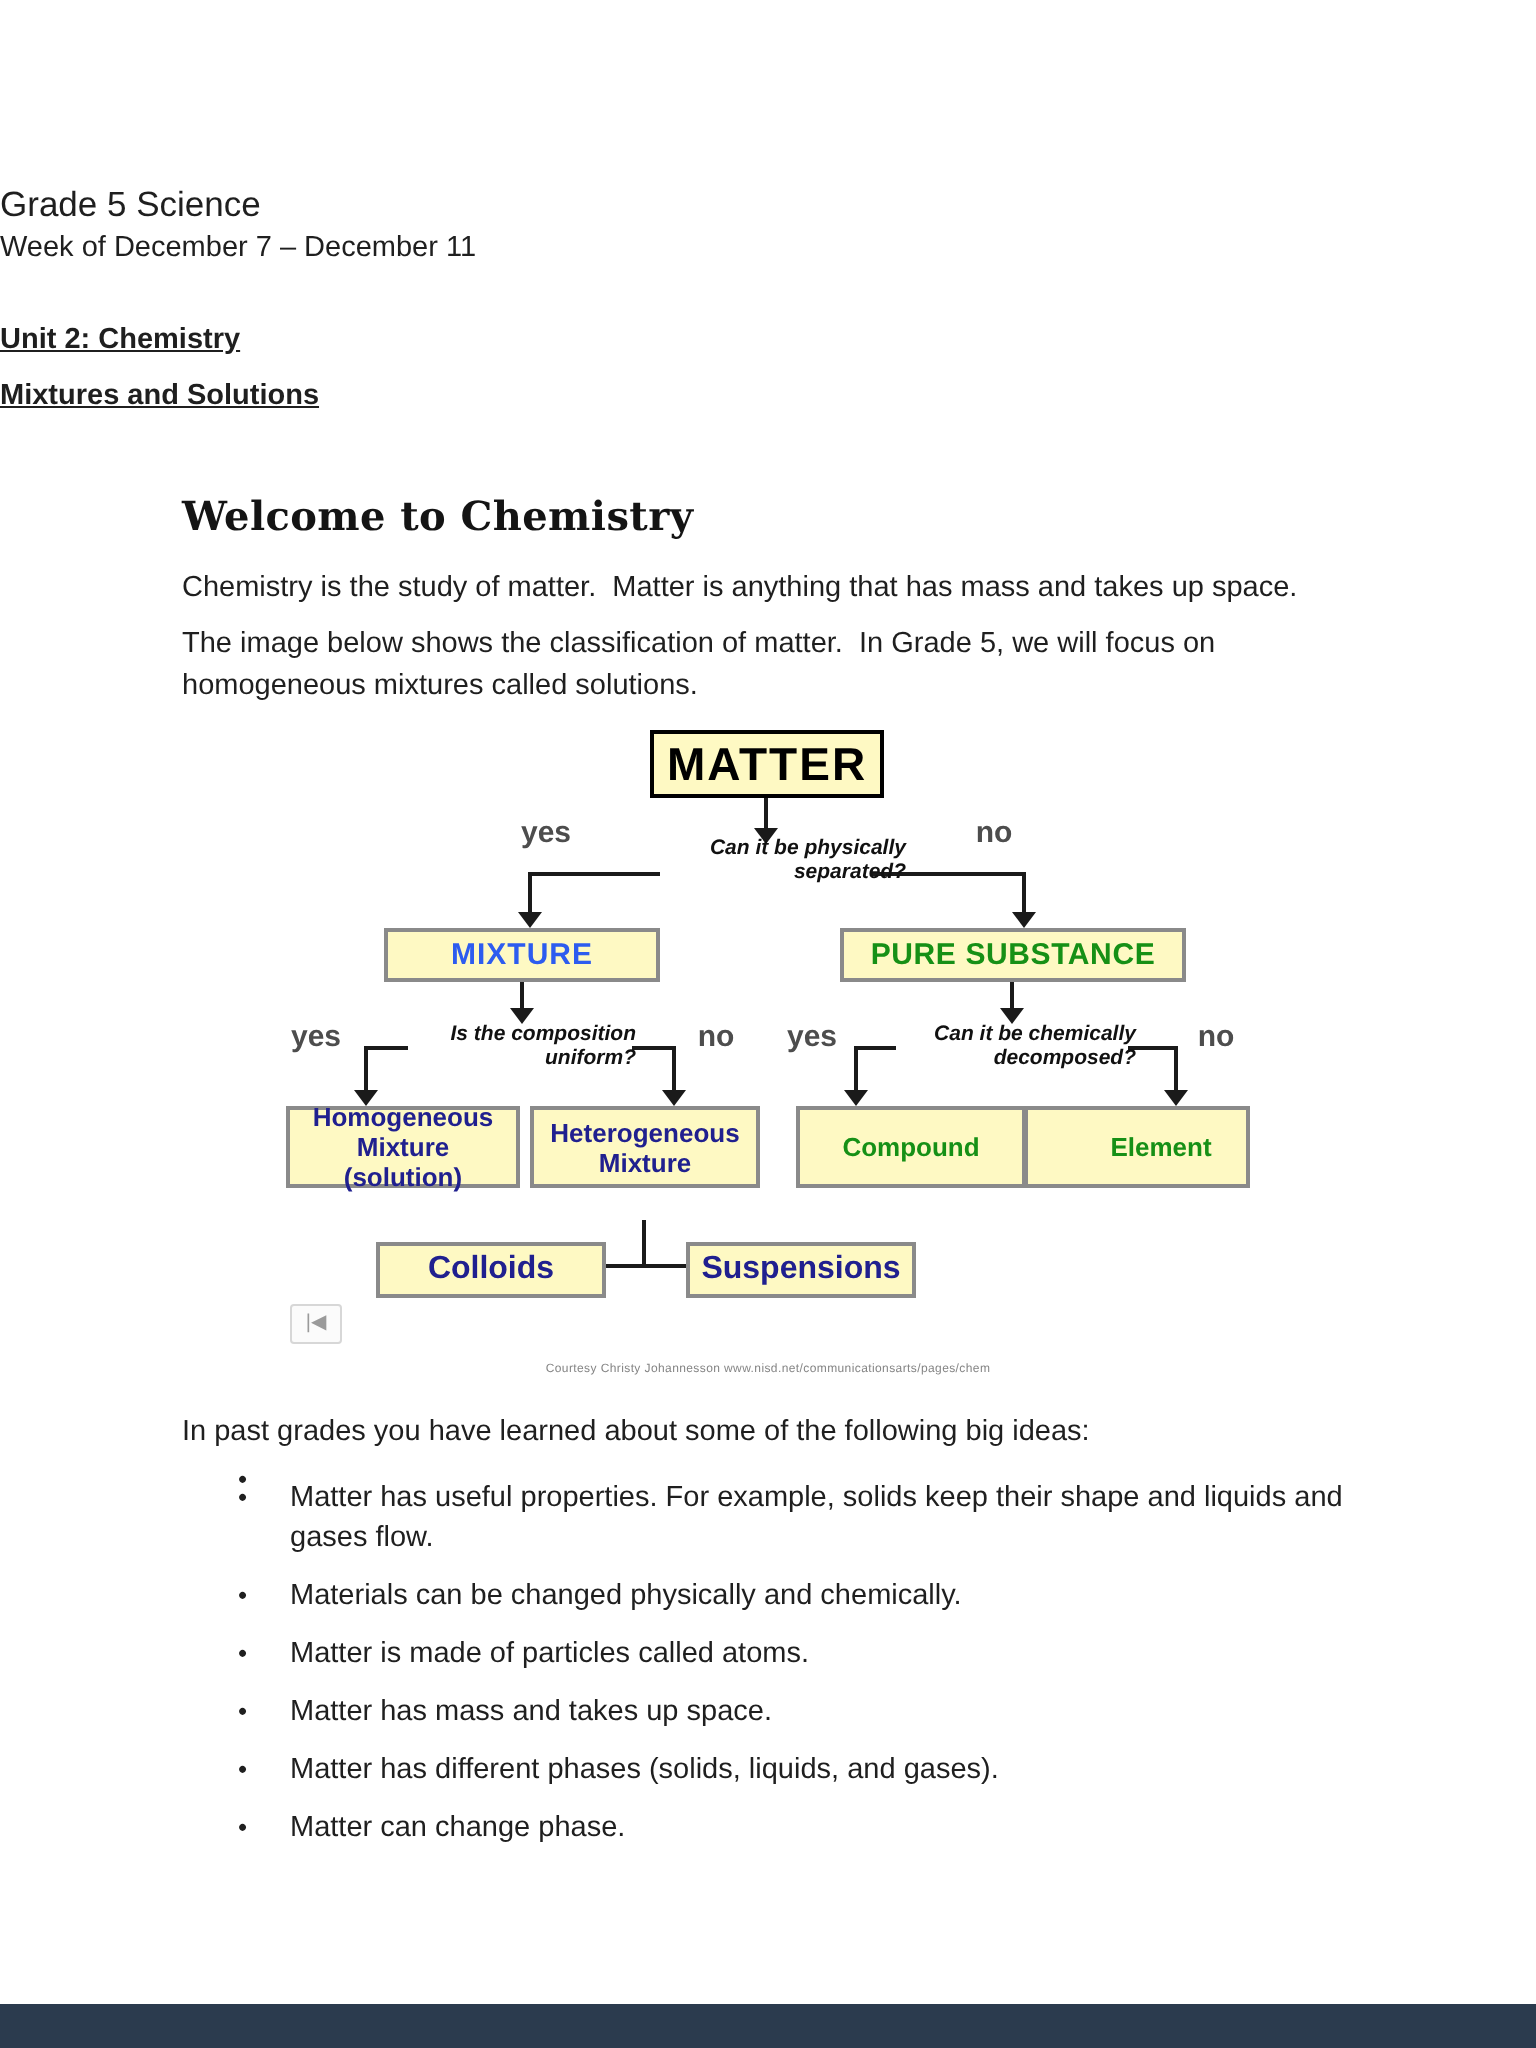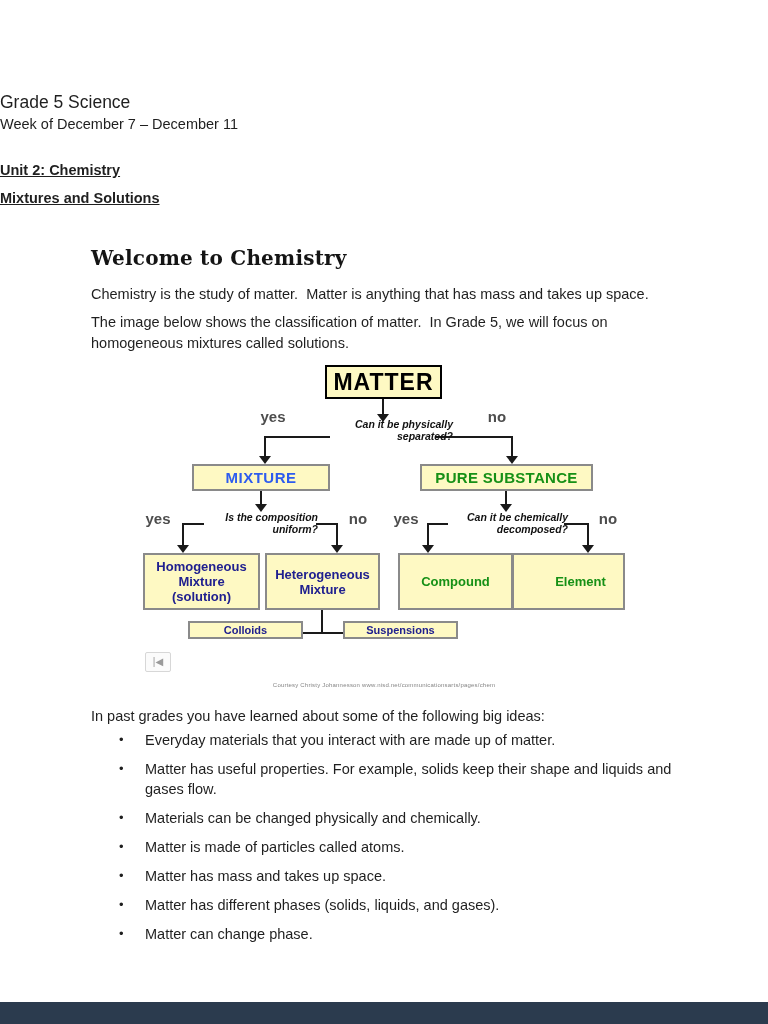--- a/index.html
+++ b/index.html
@@ -26,26 +26,26 @@
   .diagram svg { position:absolute; left:0; top:0; }
   .fbox {
     position:absolute; background:#fef9c3; border:2px solid #8a8a8a;
     display:flex; align-items:center; justify-content:center; text-align:center;
     font-weight:bold; white-space:pre-line;
   }
   .fbox-matter { left:195px; top:5px; width:117px; height:34px; border:2px solid #000;
                  font-size:23px; letter-spacing:1px; color:#000; }
   .fbox-mixture { left:62px; top:104px; width:138px; height:27px; font-size:15px; letter-spacing:0.5px; color:#2d5cef; }
   .fbox-pure    { left:290px; top:104px; width:173px; height:27px; font-size:15px; letter-spacing:0.3px; color:#169016; }
-  .fbox-row3 { top:193px; height:57px; font-size:13px; line-height:15px; }
+  .fbox-row3 { top:193px; height:41px; font-size:13px; line-height:15px; }
   .fbox-homo   { left:13px;  width:117px; color:#20208f; }
   .fbox-hetero { left:135px; width:115px; color:#20208f; }
   .fbox-compound { left:248px; width:115px; color:#169016;margin-left:20px; }
   .fbox-element  { left:382px; width:113px; color:#169016;padding-left:24px; }
-  .fbox-row4 { top:261px; height:18px; font-size:11px; color:#20208f; }
+  .fbox-row4 { top:261px; height:28px; font-size:16px; color:#20208f; }
   .fbox-colloids    { left:58px;  width:115px; }
   .fbox-suspensions { left:213px; width:115px; }
 
   .fq { position:absolute; text-align:right; font-size:10.5px; line-height:11.5px;
         font-weight:bold; font-style:italic; color:#111; white-space:pre-line; }
   .fq1 { left:183px; top:59px;  width:140px; }
   .fq2 { left:72px;  top:152px; width:116px; }
   .fq3 { left:314px; top:152px; width:124px; }
 
   .yn { position:absolute; font-size:15px; font-weight:bold; color:#4d4d4d; width:40px; text-align:center; }
@@ -143,21 +143,21 @@
 
   <div class="fbox fbox-row4 fbox-colloids">Colloids</div>
   <div class="fbox fbox-row4 fbox-suspensions">Suspensions</div>
 </div>
 
 <div class="media-btn abs">|◀</div>
 <div class="caption abs">Courtesy Christy Johannesson www.nisd.net/communicationsarts/pages/chem</div>
 
 <div class="para intro abs">In past grades you have learned about some of the following big ideas:</div>
 <div class="bullets abs">
-  <div class="bullet-row"><span class="bullet-dot">•</span><span>Everyday materials that you interact with are made up of matter.</span></div>
+  <div class="bullet-row"><span class="bullet-dot">•</span></div>
   <div class="bullet-row"><span class="bullet-dot">•</span><span>Matter has useful properties. For example, solids keep their shape and liquids and gases flow.</span></div>
   <div class="bullet-row"><span class="bullet-dot">•</span><span>Materials can be changed physically and chemically.</span></div>
   <div class="bullet-row"><span class="bullet-dot">•</span><span>Matter is made of particles called atoms.</span></div>
   <div class="bullet-row"><span class="bullet-dot">•</span><span>Matter has mass and takes up space.</span></div>
   <div class="bullet-row"><span class="bullet-dot">•</span><span>Matter has different phases (solids, liquids, and gases).</span></div>
   <div class="bullet-row"><span class="bullet-dot">•</span><span>Matter can change phase.</span></div>
 </div>
 
 <div class="footer-bar abs"></div>
 

